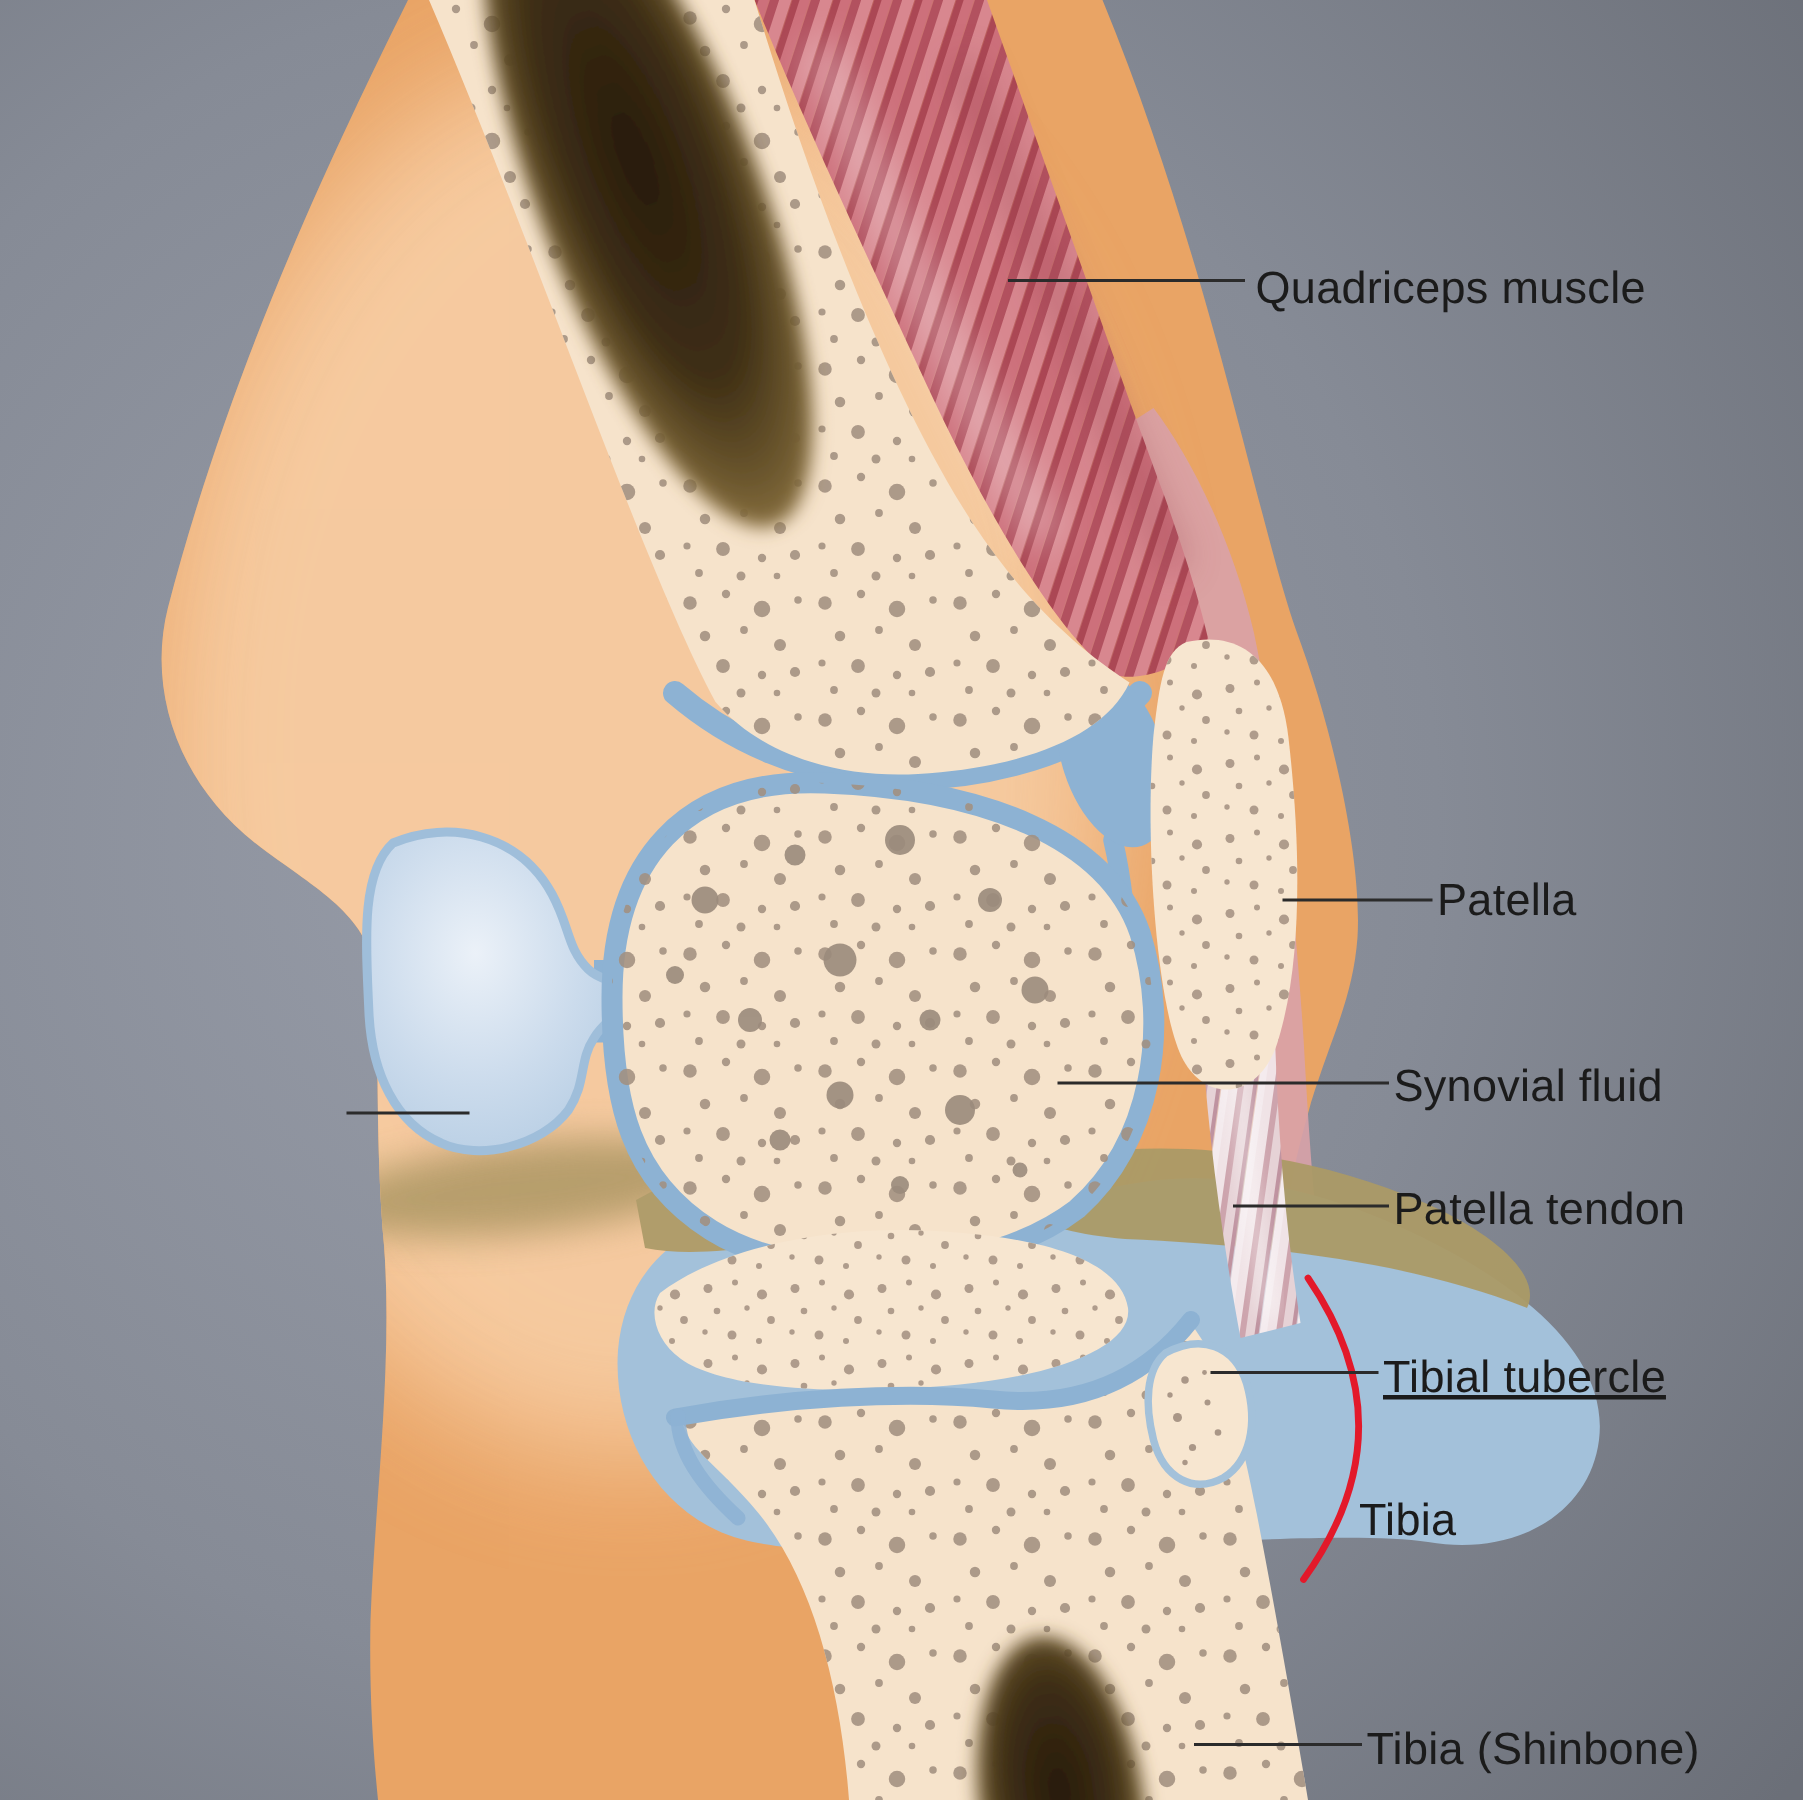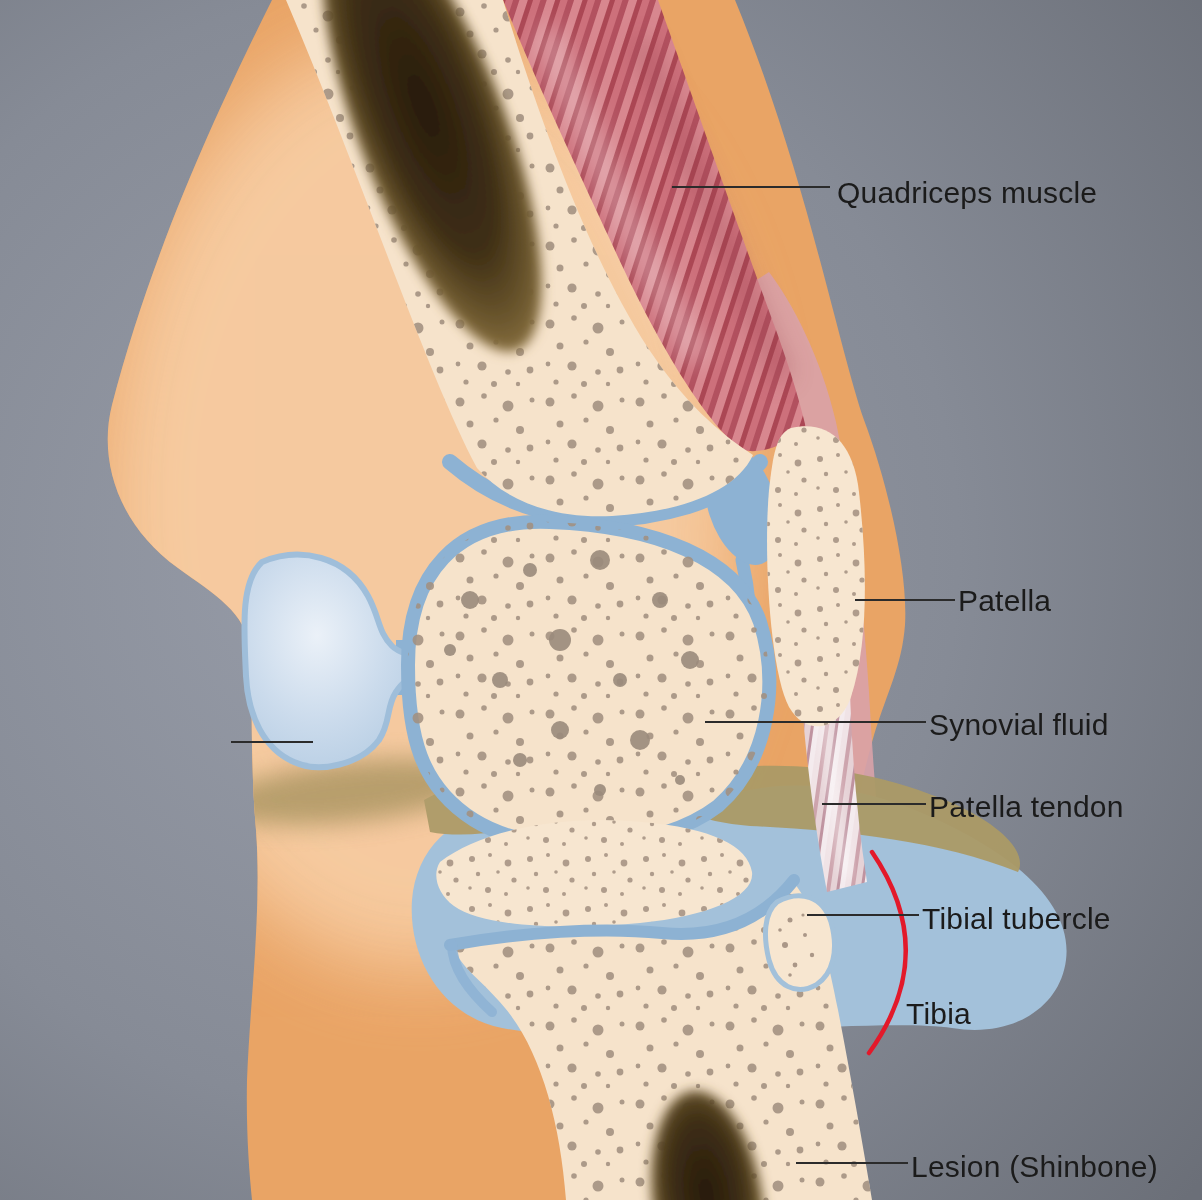--- a/index.html
+++ b/index.html
@@ -8,21 +8,21 @@
   #art{position:absolute;left:0;top:0;}
   .label{position:absolute;font-size:30px;color:#1b1b1b;white-space:nowrap;
          letter-spacing:0.2px;}
   .leader{position:absolute;height:2px;background:#2b2b2b;}
   #bakers-label{left:36px;top:705px;width:260px;text-align:center;
                 font-weight:bold;font-size:27px;line-height:37px;}
   #quadriceps-label{left:837px;top:176px;}
   #patella-label{left:958px;top:584px;}
   #synovial-label{left:929px;top:708px;}
   #patellar-tendon-label{left:929px;top:790px;}
-  #tibial-tubercle-label{left:922px;top:902px;}
+  #tibial-tubercle-label{left:922px;top:902px;text-decoration:underline;}
   #lesion-label{left:906px;top:997px;}
   #tibia-label{left:911px;top:1150px;}
   #quadriceps-line{left:672px;top:186px;width:158px;}
   #patella-line{left:855px;top:599px;width:100px;}
   #synovial-line{left:705px;top:721px;width:221px;}
   #patellar-tendon-line{left:822px;top:803px;width:104px;}
   #tibial-tubercle-line{left:807px;top:914px;width:112px;}
   #tibia-line{left:796px;top:1162px;width:112px;}
   #bakers-line{left:231px;top:741px;width:82px;}
 </style>
@@ -262,15 +262,15 @@
 <div class="leader" id="tibial-tubercle-line"></div>
 <div class="leader" id="tibia-line"></div>
 <div class="leader" id="bakers-line"></div>
 
 <div class="label" id="quadriceps-label">Quadriceps muscle</div>
 <div class="label" id="patella-label">Patella</div>
 <div class="label" id="synovial-label">Synovial fluid</div>
 <div class="label" id="patellar-tendon-label">Patella tendon</div>
 <div class="label" id="tibial-tubercle-label">Tibial tubercle</div>
 <div class="label" id="lesion-label">Tibia</div>
-<div class="label" id="tibia-label">Lesion (Shinbone)</div>
+<div class="label" id="tibia-label">Tibia (Shinbone)</div>
 
 </div>
 
 </body></html>

